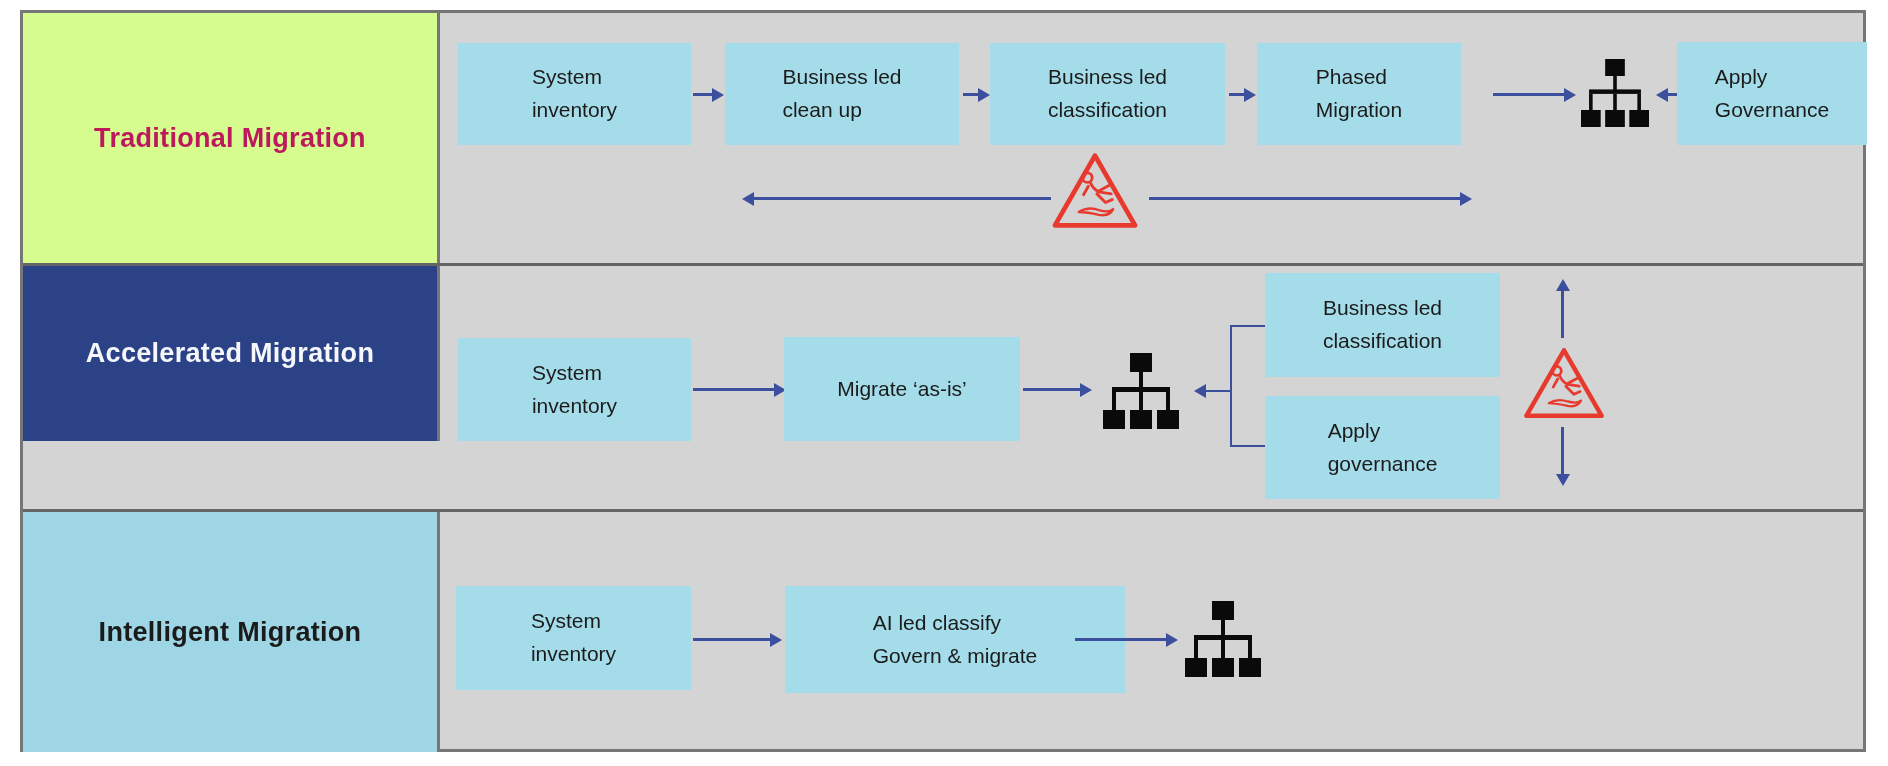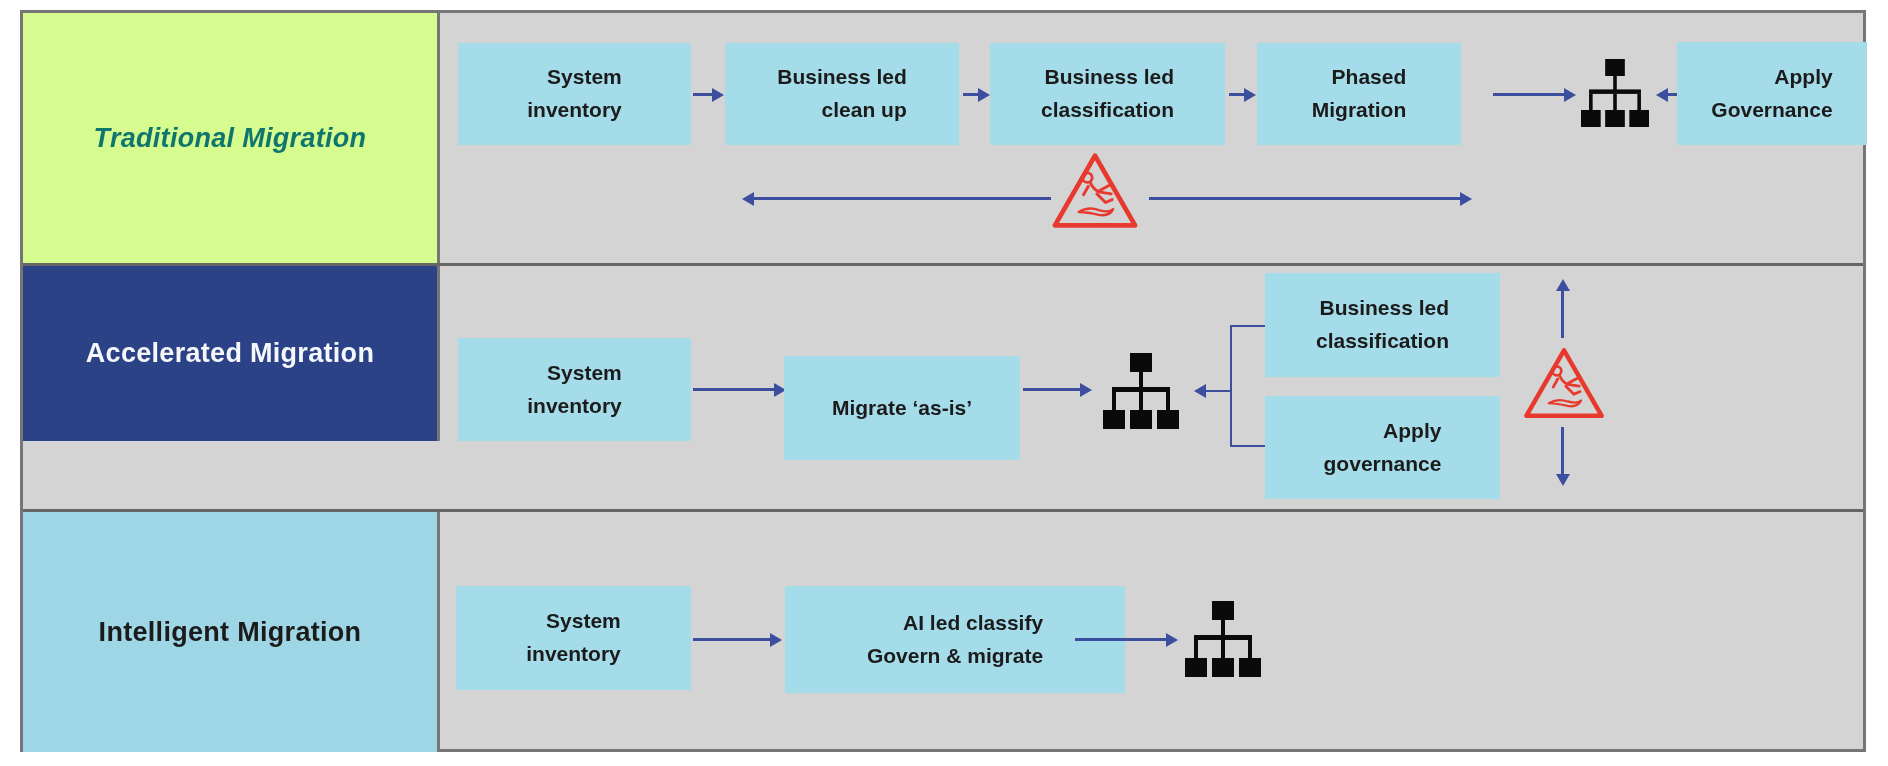--- a/index.html
+++ b/index.html
@@ -9,27 +9,27 @@
   }
   .tbl{
     position:absolute;left:20px;top:10px;width:1846px;height:742px;
     box-sizing:border-box;border:3px solid #767676;background:#d4d4d4;
   }
   .rowlabel{
     position:absolute;left:0;width:417px;box-sizing:border-box;
     border-right:3px solid #767676;display:flex;align-items:center;justify-content:center;
     font-size:27px;font-weight:bold;letter-spacing:.3px;
   }
-  .lab1{top:0;height:250px;background:#d6fb8e;color:#0f766e;font-style:italic;}
+  .lab1{top:0;height:250px;background:#d6fb8e;color:#be185d;}
   .lab2{top:253px;height:175px;background:#2b4287;color:#f5f7fb;}
   .lab3{top:499px;height:240px;background:#9fd6e5;color:#1b1b1b;text-align:center;}
   .divider{position:absolute;left:0;width:100%;height:3px;background:#656565;}
   .pbox{
     position:absolute;background:#a5dcea;display:flex;align-items:center;justify-content:center;
-    text-align:right;font-size:21px;font-weight:bold;line-height:1.55;white-space:pre-line;
+    text-align:left;font-size:21px;font-weight:normal;line-height:1.55;white-space:pre-line;
   }
   
   .ha{position:absolute;height:3px;background:#3c4f9e;}
   .ha.thin{height:2px;}
   .ha-r::after{content:'';position:absolute;right:-11px;top:50%;transform:translateY(-50%);
     border-left:12px solid #3c4f9e;border-top:7px solid transparent;border-bottom:7px solid transparent;}
   .ha-l::before{content:'';position:absolute;left:-11px;top:50%;transform:translateY(-50%);
     border-right:12px solid #3c4f9e;border-top:7px solid transparent;border-bottom:7px solid transparent;}
   
   .va{position:absolute;width:3px;background:#3c4f9e;}
@@ -88,21 +88,21 @@
       <path d="M50 7 L92 80 L8 80 Z" stroke-width="5" stroke-linejoin="round"></path>
       <circle cx="42" cy="30" r="5" stroke-width="3"></circle>
       <path d="M45 35 q3 7 9 10 l13 2 M54 44 l13 -7 M52 47 l9 9 l7 -3 M43 39 l-5 9" stroke-width="3" stroke-linecap="round" stroke-linejoin="round"></path>
       <path d="M33 66 q10 -6 21 -2 q11 3 15 -1 q-4 8 -15 6 q-12 -3 -21 -3 Z" stroke-width="2.5" stroke-linejoin="round"></path>
     </svg>
     <div class="ha ha-r" style="left:1126px;top:184px;width:312px;"></div>
 
     <div class="pbox" style="left:435px;top:325px;width:233px;height:103px;">System
 inventory</div>
     <div class="ha ha-r" style="left:670px;top:375px;width:82px;"></div>
-    <div class="pbox" style="left:761px;top:343px;width:236px;height:104px;">Migrate ‘as-is’</div>
+    <div class="pbox" style="left:761px;top:324px;width:236px;height:104px;">Migrate ‘as-is’</div>
     <div class="ha ha-r" style="left:1000px;top:375px;width:58px;"></div>
 
     <svg class="icon org" style="left:1078px;top:340px;" width="80" height="76" viewBox="0 0 80 76">
       <rect x="29" y="0" width="22" height="19"></rect>
         <rect x="38" y="17" width="4" height="19"></rect>
       <rect x="11" y="34" width="58" height="5"></rect>
         <rect x="11" y="39" width="4" height="18"></rect>
       <rect x="38" y="39" width="4" height="18"></rect>
         <rect x="65" y="39" width="4" height="18"></rect>
       <rect x="2" y="57" width="22" height="19"></rect>

